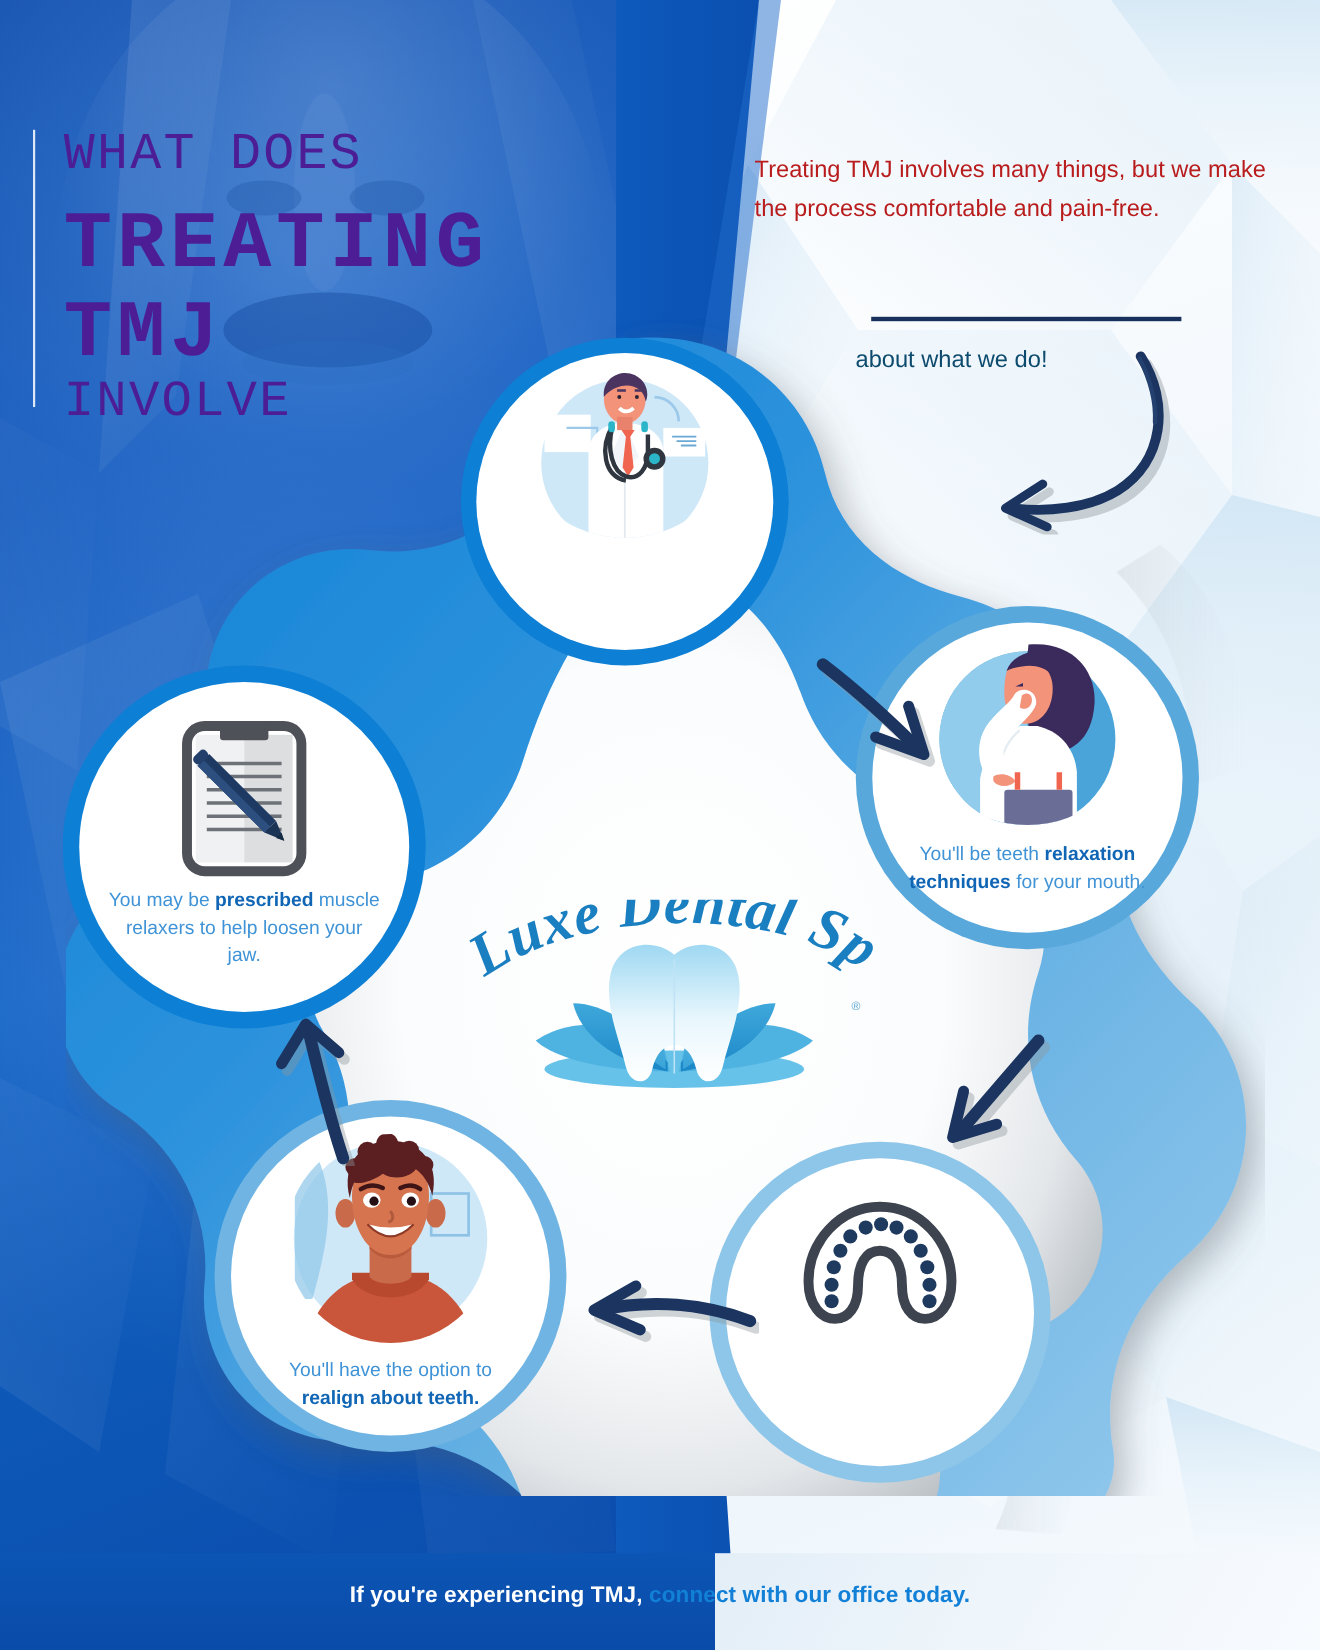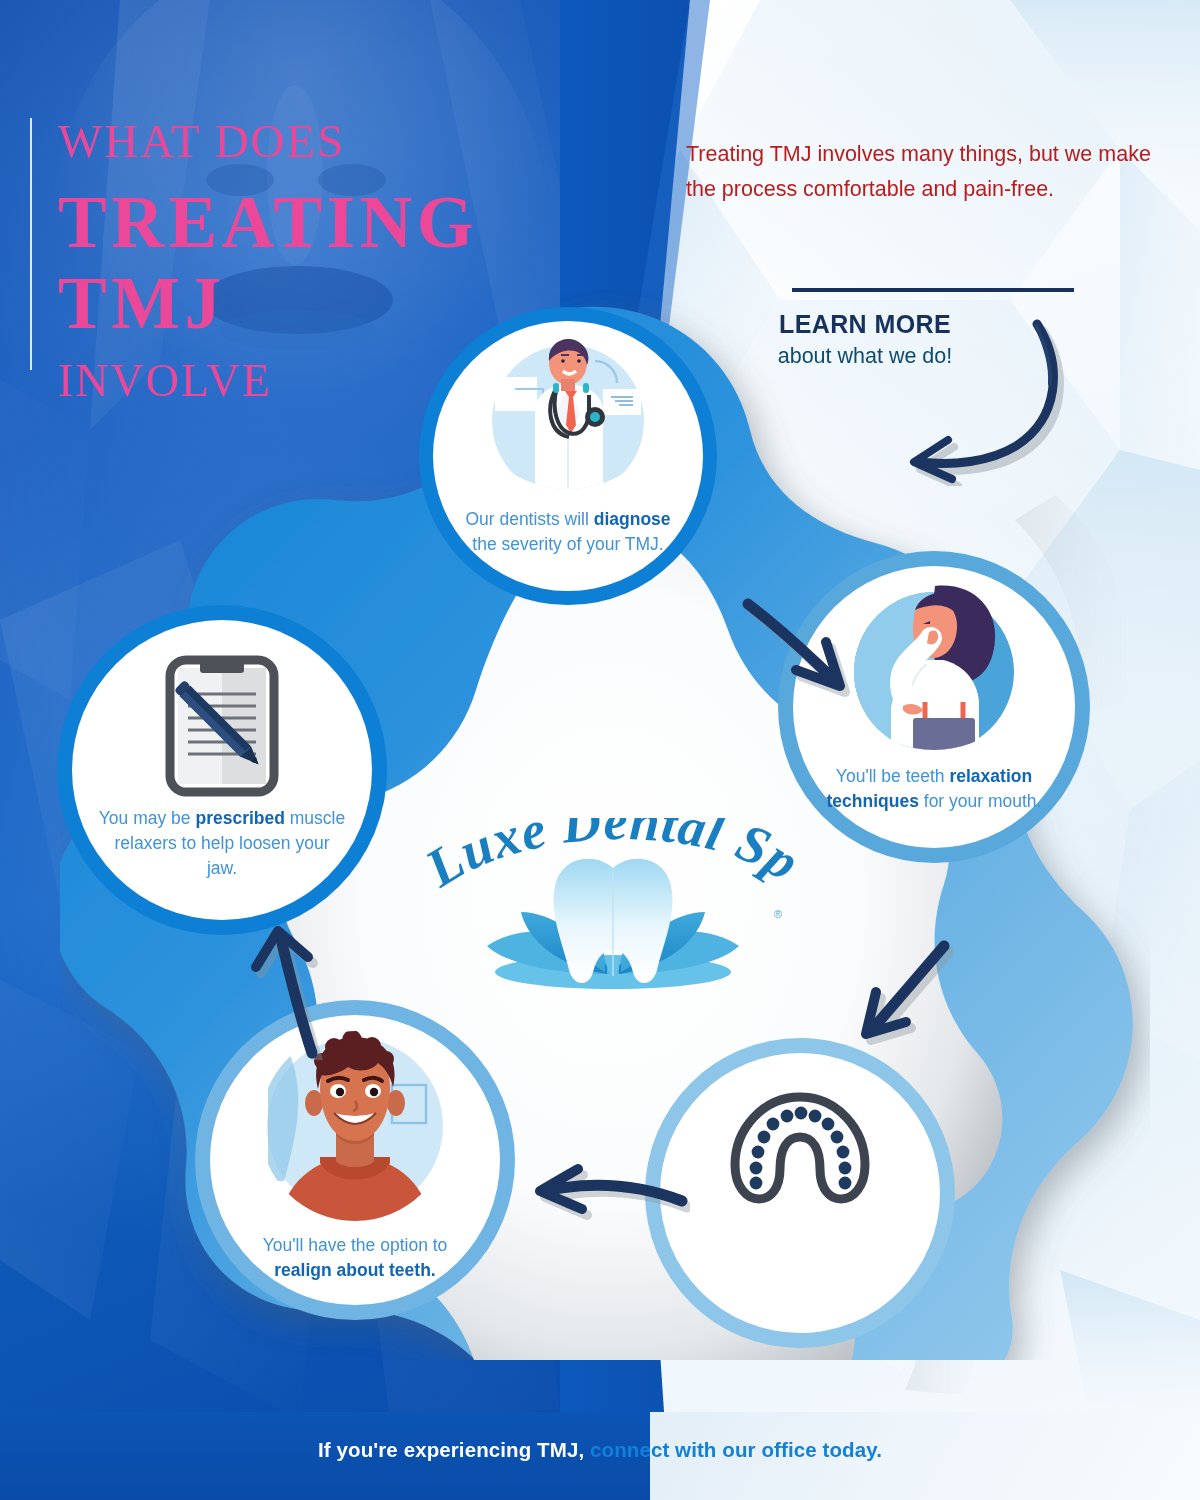--- a/index.html
+++ b/index.html
@@ -36,32 +36,32 @@
     position:absolute; left:560px; top:0; width:200px; height:1500px;
   }
   .edge-diag svg { display:block; width:100%; height:100%; }
 
   
   .title-block { position:absolute; left:30px; top:118px; width:560px; }
   .title-rule {
     position:absolute; left:0px; top:0px; width:2px; height:252px;
     background:rgba(255,255,255,.85);
   }
-  .title-lines { padding-left:28px; color:#ec4899; font-family:Liberation Serif, serif; }
+  .title-lines { padding-left:28px; color:#4c1d95; font-family:Liberation Mono, monospace; }
   .t-what {
     font-size:47px; letter-spacing:2.0px; line-height:1.0; font-weight:400;
   }
   .t-treating {
     font-size:73px; letter-spacing:4.5px; line-height:1.05; font-weight:700; margin-top:20px;
   }
   .t-tmj {
     font-size:73px; letter-spacing:4.5px; line-height:1.05; font-weight:700; margin-top:4px;
   }
   .t-involve {
-    font-size:46px; letter-spacing:2.0px; line-height:1.0; font-weight:400; margin-top:16px;
+    font-size:46px; letter-spacing:2.0px; line-height:1.0; font-weight:400; margin-top:0;
   }
 
   
   .intro {
     position:absolute; left:686px; top:137px; width:470px;
     color:#b91c1c; font-size:21.5px; line-height:1.62; font-weight:400;
   }
   .intro-rule {
     position:absolute; left:792px; top:288px; width:282px; height:4px;
     background:#17315c;
@@ -242,21 +242,20 @@
       <div class="t-treating">TREATING</div>
       <div class="t-tmj">TMJ</div>
       <div class="t-involve">INVOLVE</div>
     </div>
   </div>
 
   <div class="intro">Treating TMJ involves many things, but we make the process comfortable and pain-free.</div>
   <div class="intro-rule"></div>
 
   <div class="learn-more">
-    <div class="lm-title">LEARN MORE</div>
     <div class="lm-sub">about what we do!</div>
   </div>
 
   <div class="lm-arrow">
     <svg width="240" height="170" viewBox="0 0 240 170">
       <g transform="translate(6,7)" opacity=".42">
         <path d="M197,8 C224,50 218,104 176,130 C150,146 112,150 80,146" fill="none" stroke="#8d969c" stroke-width="9" stroke-linecap="round"></path>
         <path d="M108,124 L74,146 L112,163" fill="none" stroke="#8d969c" stroke-width="8" stroke-linecap="round" stroke-linejoin="round"></path>
       </g>
       <g>
@@ -391,23 +390,20 @@
 
         <path d="M88,54 l4,6 l-3,28 l5,8 l5,-8 l-3,-28 l4,-6 Z" fill="#f0654f"></path>
 
         <path d="M80,50 C74,72 80,92 92,96 C104,100 112,88 112,74 L112,58" stroke="#2f3640" stroke-width="4" fill="none"></path>
         <path d="M80,50 C68,70 72,96 92,100" stroke="#2f3640" stroke-width="4" fill="none"></path>
         <circle cx="118" cy="80" r="10" fill="#2f3640"></circle>
         <circle cx="118" cy="80" r="5" fill="#2bb5c8"></circle>
         <rect x="76" y="46" width="6" height="10" rx="3" fill="#2bb5c8"></rect>
         <rect x="106" y="46" width="6" height="10" rx="3" fill="#2bb5c8"></rect>
       </svg>
-    </div>
-    <div class="cap" style="top:186px;">
-      <span>Our dentists will </span><b>diagnose</b><span> the severity of your TMJ.</span>
     </div>
   </div>
 
   <div class="node" id="node-relax">
     <div class="art" style="top:14px;width:190px;height:170px;border-radius:50%;">
       <svg width="190" height="170" viewBox="0 0 190 170">
         <circle cx="95" cy="92" r="80" fill="#4ba4d9"></circle>
         <path d="M15,92 a80,80 0 0 1 80,-80 L95,172 a80,80 0 0 1 -80,-80 Z" fill="#9fd3ef" opacity=".85"></path>
 
         <path d="M96,6 C134,2 158,28 156,60 C154,88 140,102 120,104 L104,104 C92,84 92,40 96,6 Z" fill="#3b2b5c"></path>

